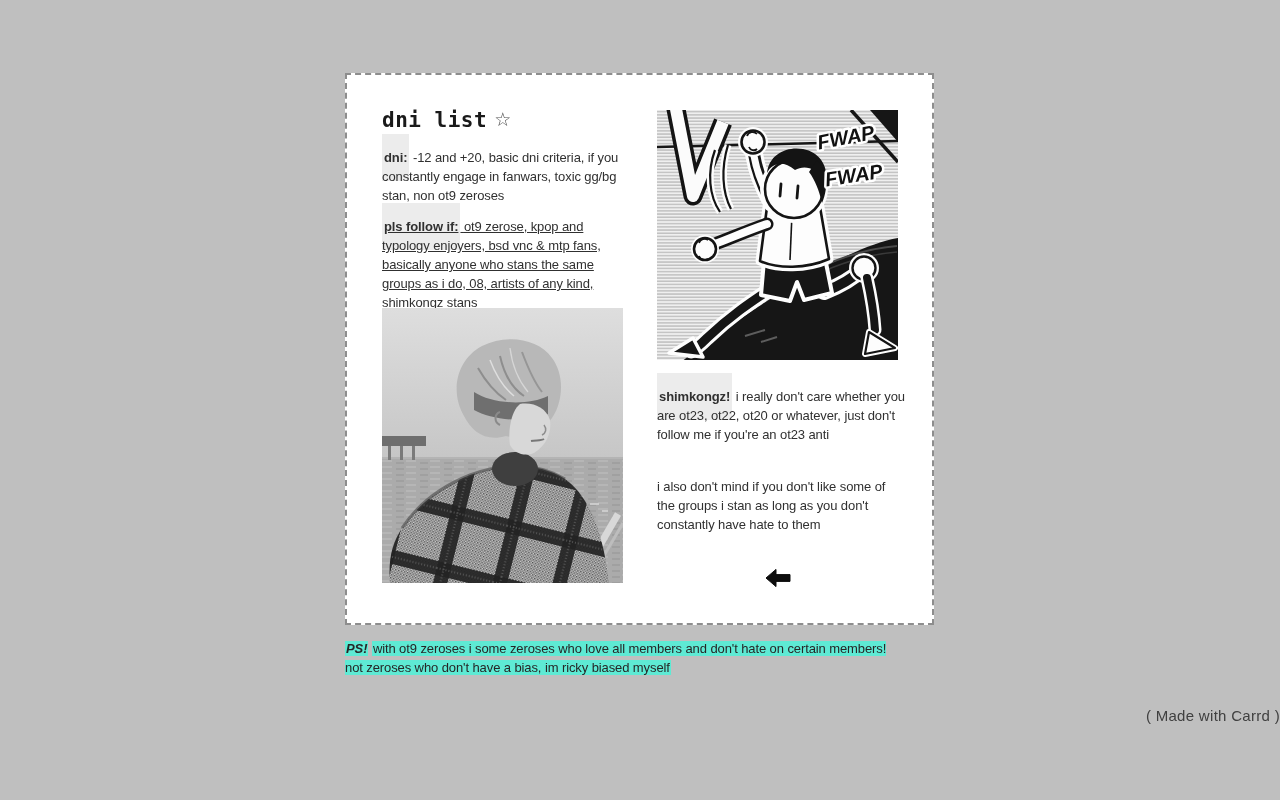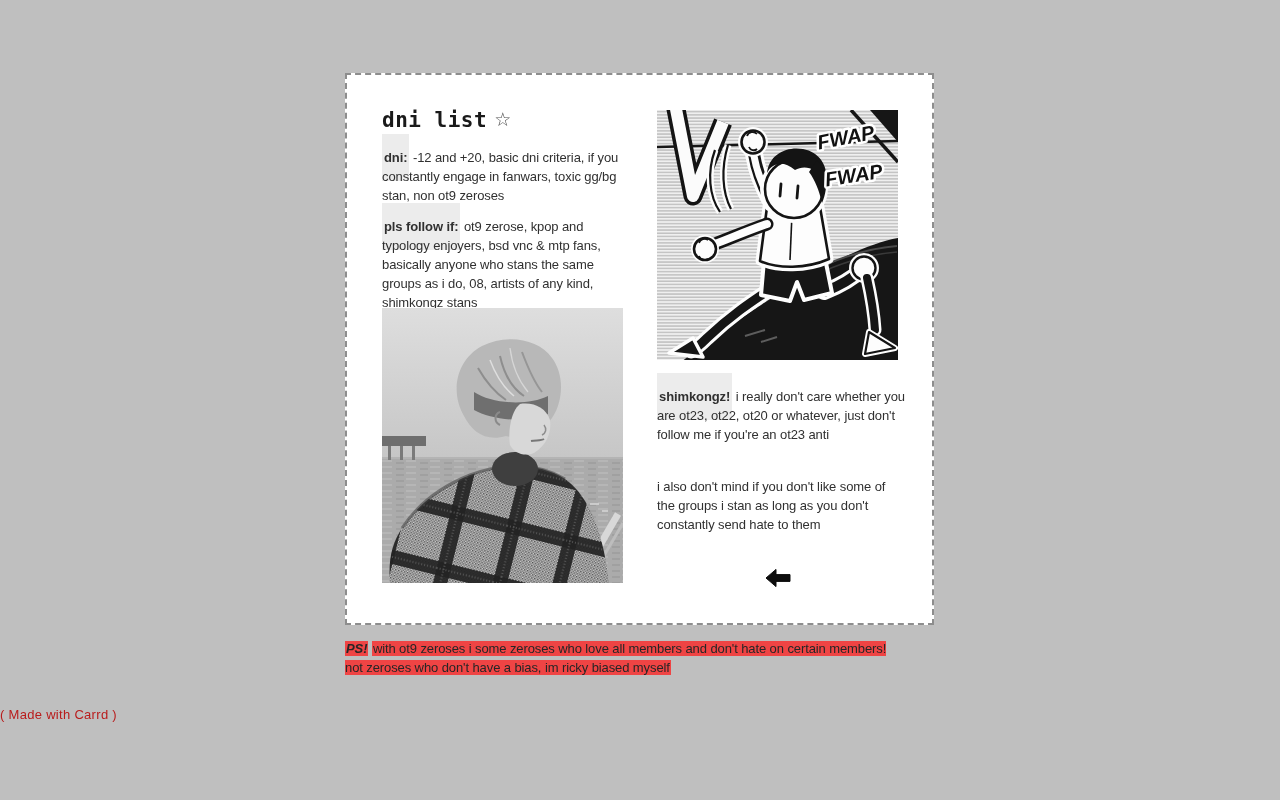--- a/index.html
+++ b/index.html
@@ -7,32 +7,32 @@
          font-family:"Liberation Sans",sans-serif;color:#303030;overflow:hidden;}
   .card{position:absolute;left:345px;top:73px;width:589px;height:552px;
         background:#ffffff;border:2px dashed #8d8d8d;box-sizing:border-box;}
   .title{position:absolute;left:35px;top:33px;font-family:"DejaVu Sans Mono",monospace;
          font-weight:bold;font-size:21px;letter-spacing:.5px;color:#1a1a1a;white-space:nowrap;}
   .title .star{font-family:"DejaVu Sans",sans-serif;font-weight:normal;font-size:19px;
          color:#4a4a4a;margin-left:7px;vertical-align:1px;}
   .para{position:absolute;margin:0;font-size:13px;line-height:19px;width:249px;letter-spacing:-.1px;}
   .hl{background:#ececec;font-weight:bold;padding:16px 2px;}
   #p-dni{left:35px;top:73px;}
-  #p-follow{left:35px;top:142px;}
+  #p-follow{left:35px;top:142px;text-decoration:underline;}
   #p-disclaimer{left:310px;top:312px;}
   #p-note{left:310px;top:402px;}
   .photo{position:absolute;left:35px;top:233px;width:241px;height:275px;}
   .comic{position:absolute;left:310px;top:35px;width:241px;height:250px;}
   .back{position:absolute;left:417px;top:492px;width:28px;height:22px;cursor:pointer;}
   .ps{position:absolute;left:345px;top:639px;margin:0;width:556px;font-size:13px;
       line-height:19px;letter-spacing:-.1px;color:#262626;}
-  .ps .hl2{background:#ef4444;padding:0 1px;}
+  .ps .hl2{background:#5eead4;padding:0 1px;}
   .ps .lbl{font-weight:bold;font-style:italic;}
-  .credit{position:absolute;left:0;top:707px;width:100%;text-align:left;
-          font-size:13px;color:#b91c1c;letter-spacing:.3px;}
+  .credit{position:absolute;left:0;top:707px;width:100%;text-align:right;
+          font-size:15px;color:#404040;letter-spacing:.3px;}
   .credit span{cursor:pointer;}
   svg{display:block;}
 </style>
 </head>
 <body>
 
 <div id="stage">
   <div class="card">
 
     <div class="title"><span>dni list</span><span class="star">☆</span></div>
@@ -181,21 +181,21 @@
             <path d="M140,44 C146,60 152,74 160,84" fill="none" stroke="#969696" stroke-width="2"></path>
             <path d="M108,52 C114,68 122,80 132,88" fill="none" stroke="#dedede" stroke-width="1.5"></path>
             <path d="M128,40 C130,56 136,72 146,84" fill="none" stroke="#d6d6d6" stroke-width="1.3"></path>
           </g>
         </g>
       </svg>
     </div>
 
     <p class="para" id="p-disclaimer"><span class="hl">shimkongz!</span> <span>i really don't care whether you are ot23, ot22, ot20 or whatever, just don't follow me if you're an ot23 anti</span></p>
 
-    <p class="para" id="p-note">i also don't mind if you don't like some of the groups i stan as long as you don't constantly send hate to them</p>
+    <p class="para" id="p-note">i also don't mind if you don't like some of the groups i stan as long as you don't constantly have hate to them</p>
 
     <div class="back">
       <svg width="28" height="22" viewBox="0 0 28 22">
         <path d="M26,7.6 L12,7.6 L12,2.4 L2,11 L12,19.6 L12,14.4 L26,14.4 Z" fill="#0d0d0d" stroke="#0d0d0d" stroke-width="1" stroke-linejoin="round"></path>
       </svg>
     </div>
 
   </div>
 
   <p class="ps"><span class="hl2 lbl">PS!</span> <span class="hl2">with ot9 zeroses i some zeroses who love all members and don't hate on certain members! not zeroses who don't have a bias, im ricky biased myself</span></p>

